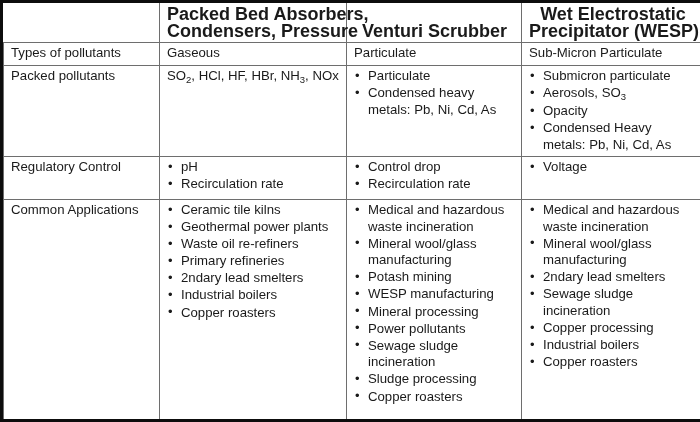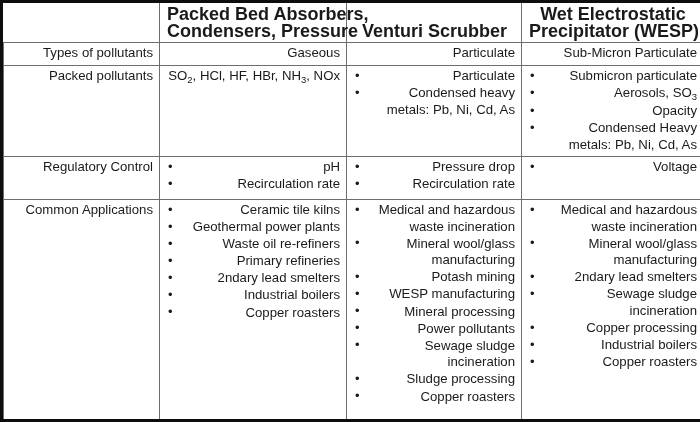--- a/index.html
+++ b/index.html
@@ -30,21 +30,20 @@
     table-layout: fixed;
   }
 
   table.comparison td {
     border: 1px solid #6e6e6e;
     vertical-align: top;
     padding: 2px 6px 2px 7px;
     font-size: 13.2px;
     line-height: 16.6px;
     background: #ffffff;
-    text-align: right;
   }
 
   
   col.c0 { width: 156px; }
   col.c1 { width: 187px; }
   col.c2 { width: 175px; }
   col.c3 { width: 182px; }
 
   tr.header-row td {
     border-top: none;
@@ -167,21 +166,21 @@
       <tr class="r-regulatory">
         <td class="rowlabel">Regulatory Control</td>
         <td>
           <ul class="bullets">
             <li>pH</li>
             <li>Recirculation rate</li>
           </ul>
         </td>
         <td>
           <ul class="bullets">
-            <li>Pressure drop</li>
+            <li>Control drop</li>
             <li>Recirculation rate</li>
           </ul>
         </td>
         <td class="lastcol">
           <ul class="bullets">
             <li>Voltage</li>
           </ul>
         </td>
       </tr>
 

